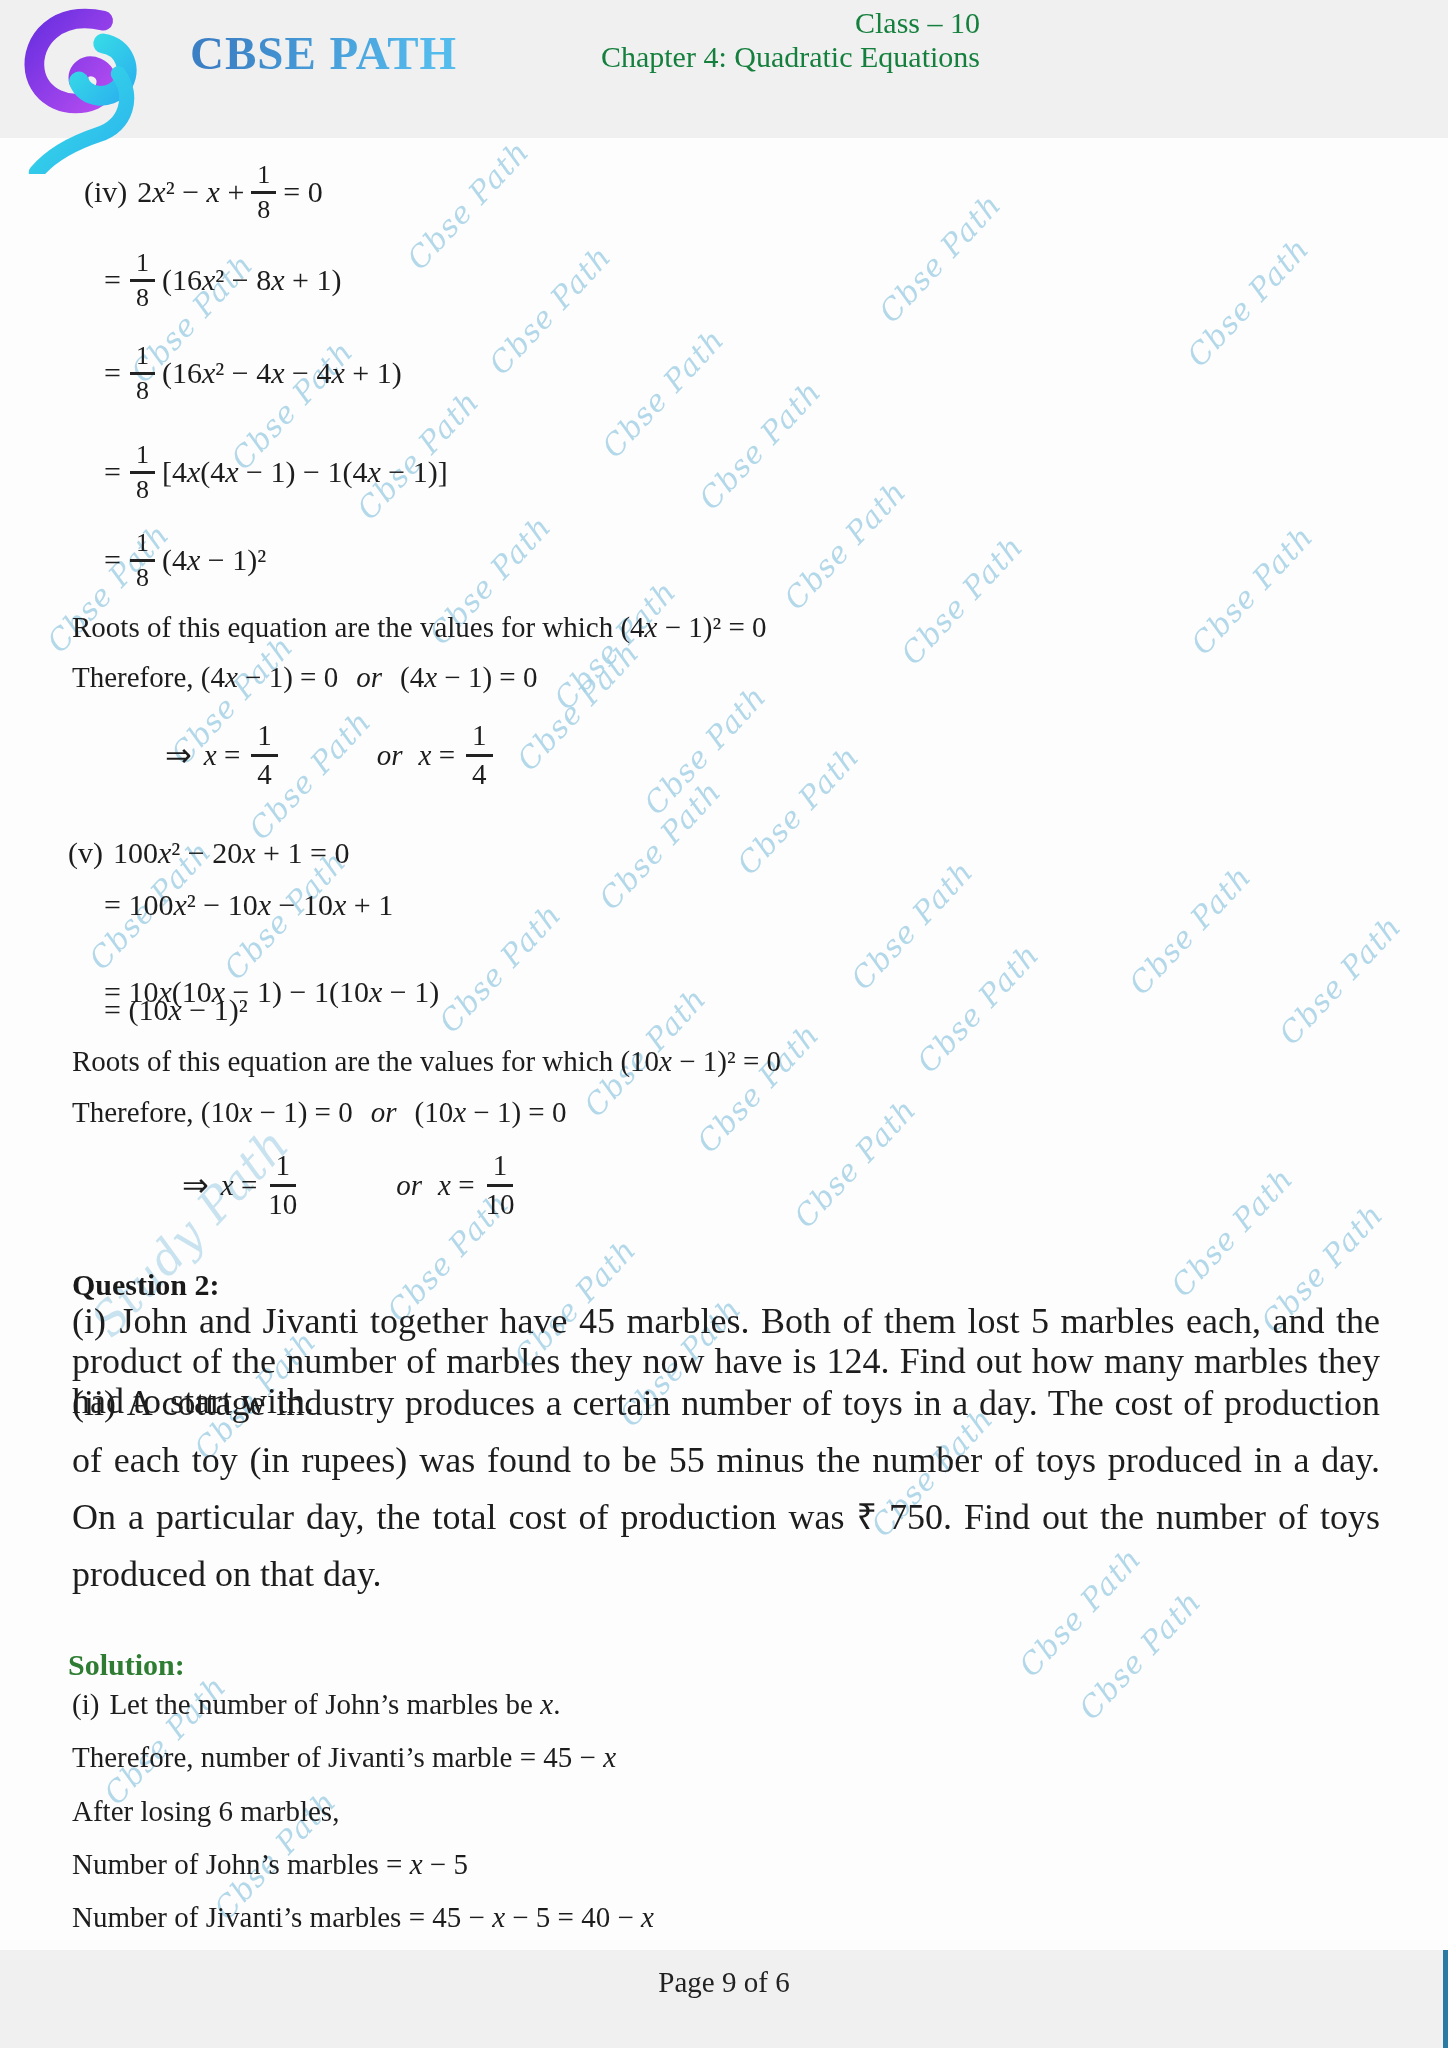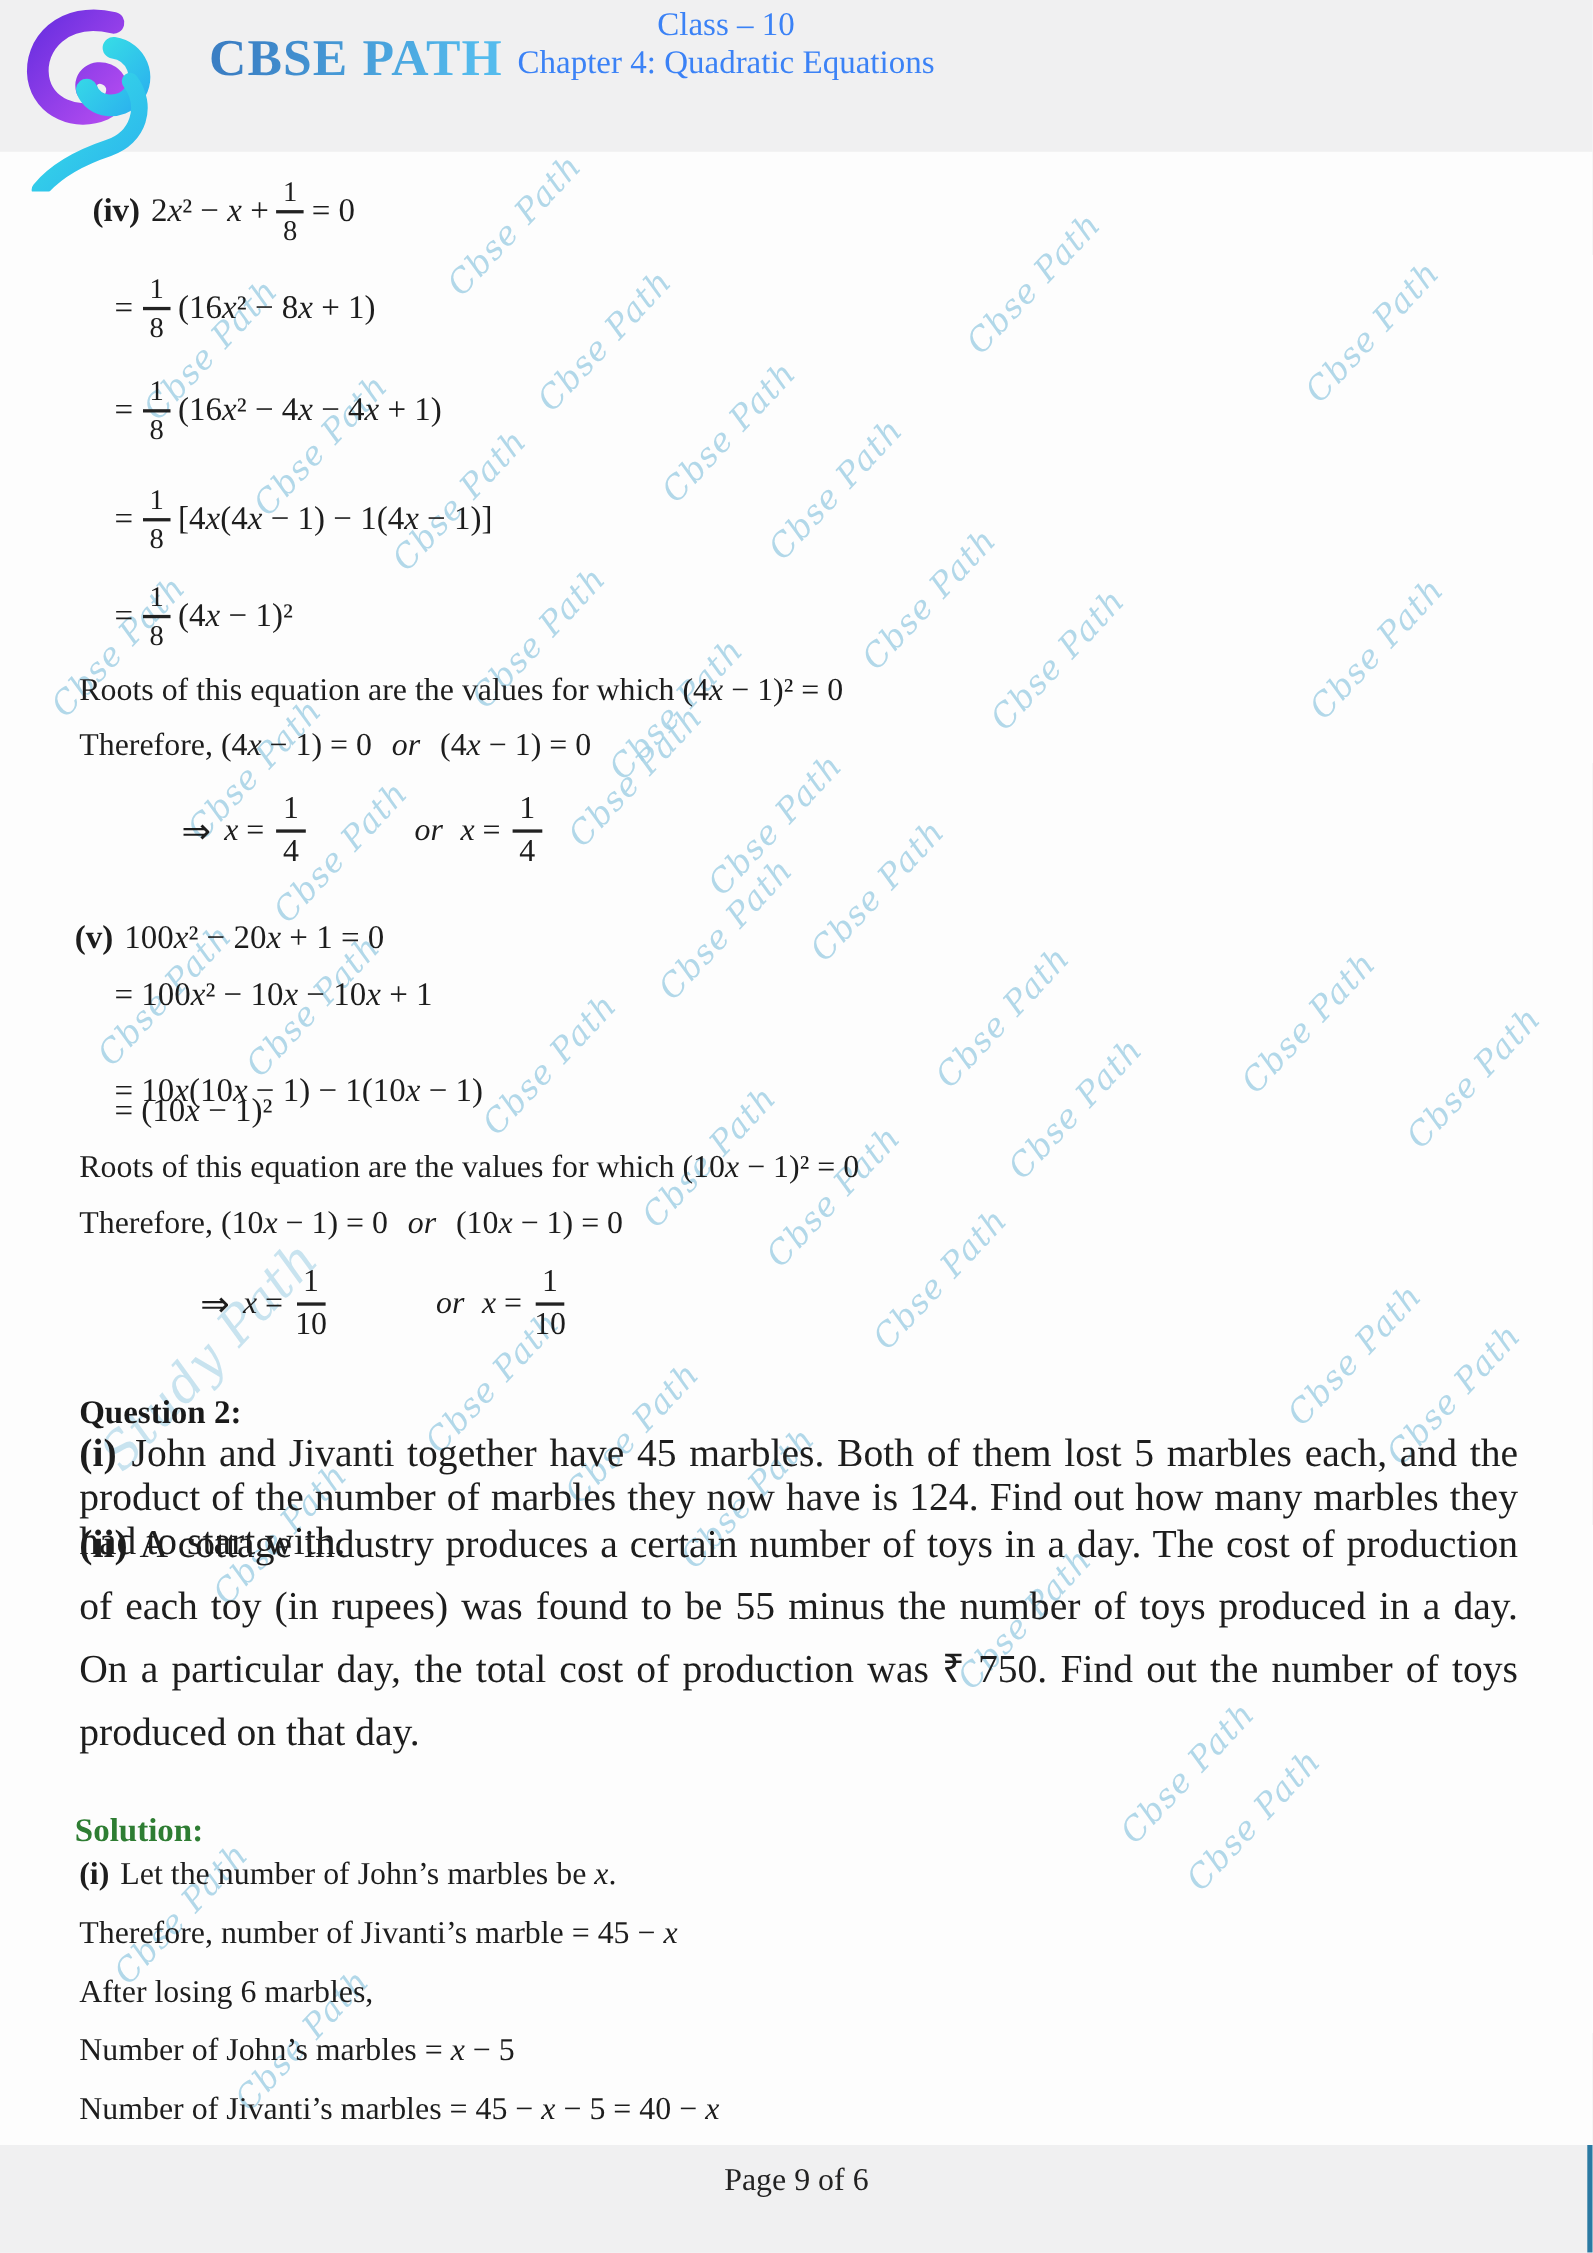--- a/index.html
+++ b/index.html
@@ -8,30 +8,30 @@
   .band{position:absolute;left:0;right:0;background:#f0f0f1;}
   .band.header{top:0;height:138px;}
   .band.footer{top:1950px;height:98px;}
   .logo{position:absolute;left:14px;top:4px;width:154px;height:170px;z-index:3;}
   .brand{position:absolute;left:190px;top:26px;z-index:3;font-size:47px;font-weight:bold;
          letter-spacing:1px;color:#4498d8;}
   @supports ((-webkit-background-clip:text) or (background-clip:text)){
     .brand{background:linear-gradient(100deg,#3b7fc4 10%,#54bbed 90%);
            -webkit-background-clip:text;background-clip:text;color:transparent;}
   }
-  .htext{position:absolute;left:340px;top:6px;width:640px;z-index:3;text-align:center;
-         font-size:30px;line-height:34px;color:#3b82f6;}
+  .htext{position:absolute;left:340px;top:6px;width:640px;z-index:3;text-align:right;
+         font-size:30px;line-height:34px;color:#15803d;}
   .content{position:absolute;inset:0;z-index:2;}
   .wmlayer{position:absolute;inset:0;z-index:1;}
   .wm{position:absolute;transform:translate(-50%,-50%) rotate(-47deg);
       font-size:30px;font-style:italic;letter-spacing:1px;color:#a6d2e6;opacity:.85;
       white-space:nowrap;font-family:"DejaVu Serif",serif;pointer-events:none;}
   .wm.big{font-size:46px;opacity:.6;}
   .mrow{position:absolute;display:flex;align-items:center;white-space:nowrap;font-size:30px;}
-  .lbl{font-weight:bold;margin-right:10px;}
+  .lbl{font-weight:normal;margin-right:10px;}
   .frac{display:inline-flex;flex-direction:column;align-items:center;text-align:center;
         font-size:26px;line-height:1.15;margin:0 7px;}
   .frac .num{padding:0 6px 1px;border-bottom:3px solid #222;}
   .frac .den{padding-top:1px;}
   .bigfrac{font-size:29px;}
   .eqs{margin-right:2px;}
   .tline{position:absolute;left:72px;font-size:29px;white-space:nowrap;}
   .it{font-style:italic;}
   .orword{font-style:italic;margin:0 18px;}
   .arrow{font-family:"DejaVu Sans",sans-serif;font-size:32px;margin-right:12px;}

